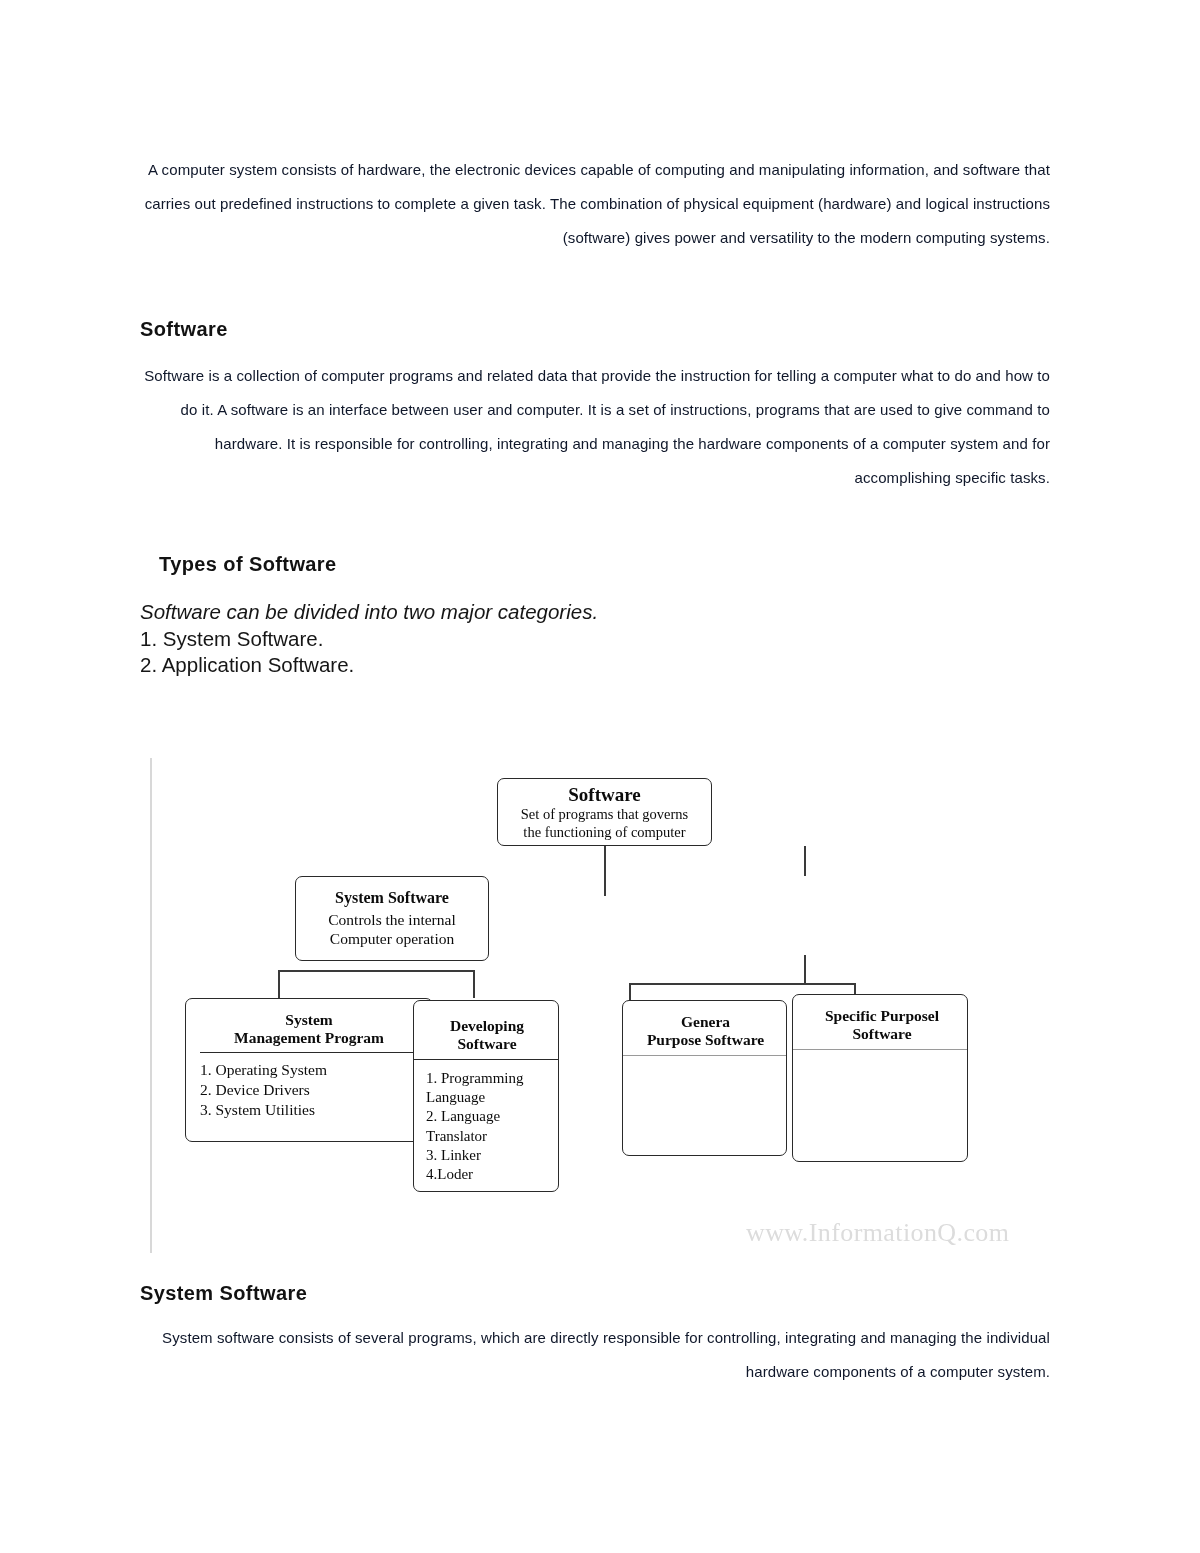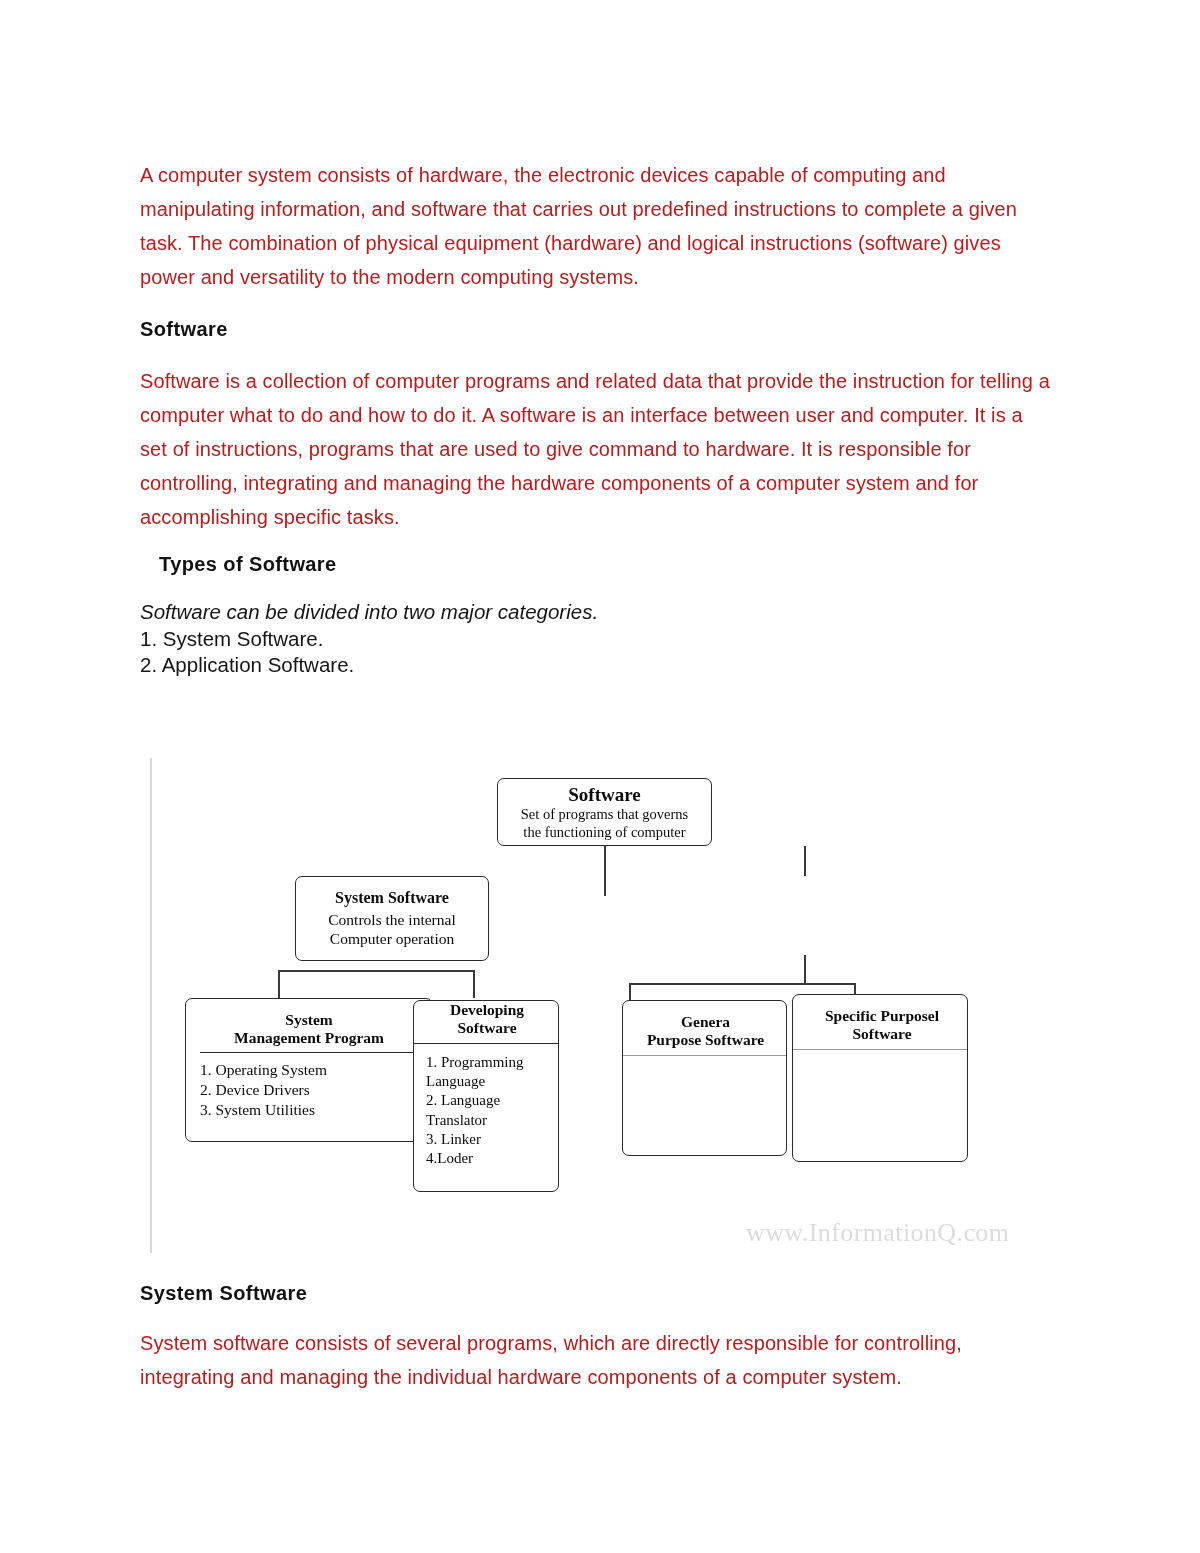--- a/index.html
+++ b/index.html
@@ -21,24 +21,25 @@
     left: 0; top: 0;
     width: 1200px;
     height: 1553px;
   }
 
   
   .prose {
     position: absolute;
     left: 140px;
     width: 910px;
-    font-size: 20px;
+    font-size: 15px;
     line-height: 34px;
     letter-spacing: 0.1px;
-    color: #b91c1c;
+    color: #0f172a;
+    text-align: right;
   }
   .heading {
     position: absolute;
     left: 140px;
     font-size: 20px;
     font-weight: bold;
     letter-spacing: 0.4px;
     color: #121212;
   }
   .italic-line {
@@ -170,21 +171,21 @@
       <div class="title" style="font-size:15.5px;">System</div>
       <div class="title" style="font-size:15.5px;">Management Program</div>
       <div class="rule"></div>
       <div class="items" style="font-size:15.5px;">
         <div>1. Operating System</div>
         <div>2. Device Drivers</div>
         <div>3. System Utilities</div>
       </div>
     </div>
 
-    <div class="node listbox" style="left:273px; top:250px; width:146px; height:192px; padding:0 10px 0 12px;">
+    <div class="node listbox" style="left:273px; top:250px; width:146px; height:192px; padding:16px 10px 0 12px;">
       <div class="title" style="font-size:15.5px;">Developing</div>
       <div class="title" style="font-size:15.5px;">Software</div>
       <div class="rule" style="margin:5px -10px 9px -12px;"></div>
       <div class="items" style="font-size:15px; line-height:1.28;">
         <div>1. Programming</div>
         <div>Language</div>
         <div>2. Language</div>
         <div>Translator</div>
         <div>3. Linker</div>
         <div>4.Loder</div>

